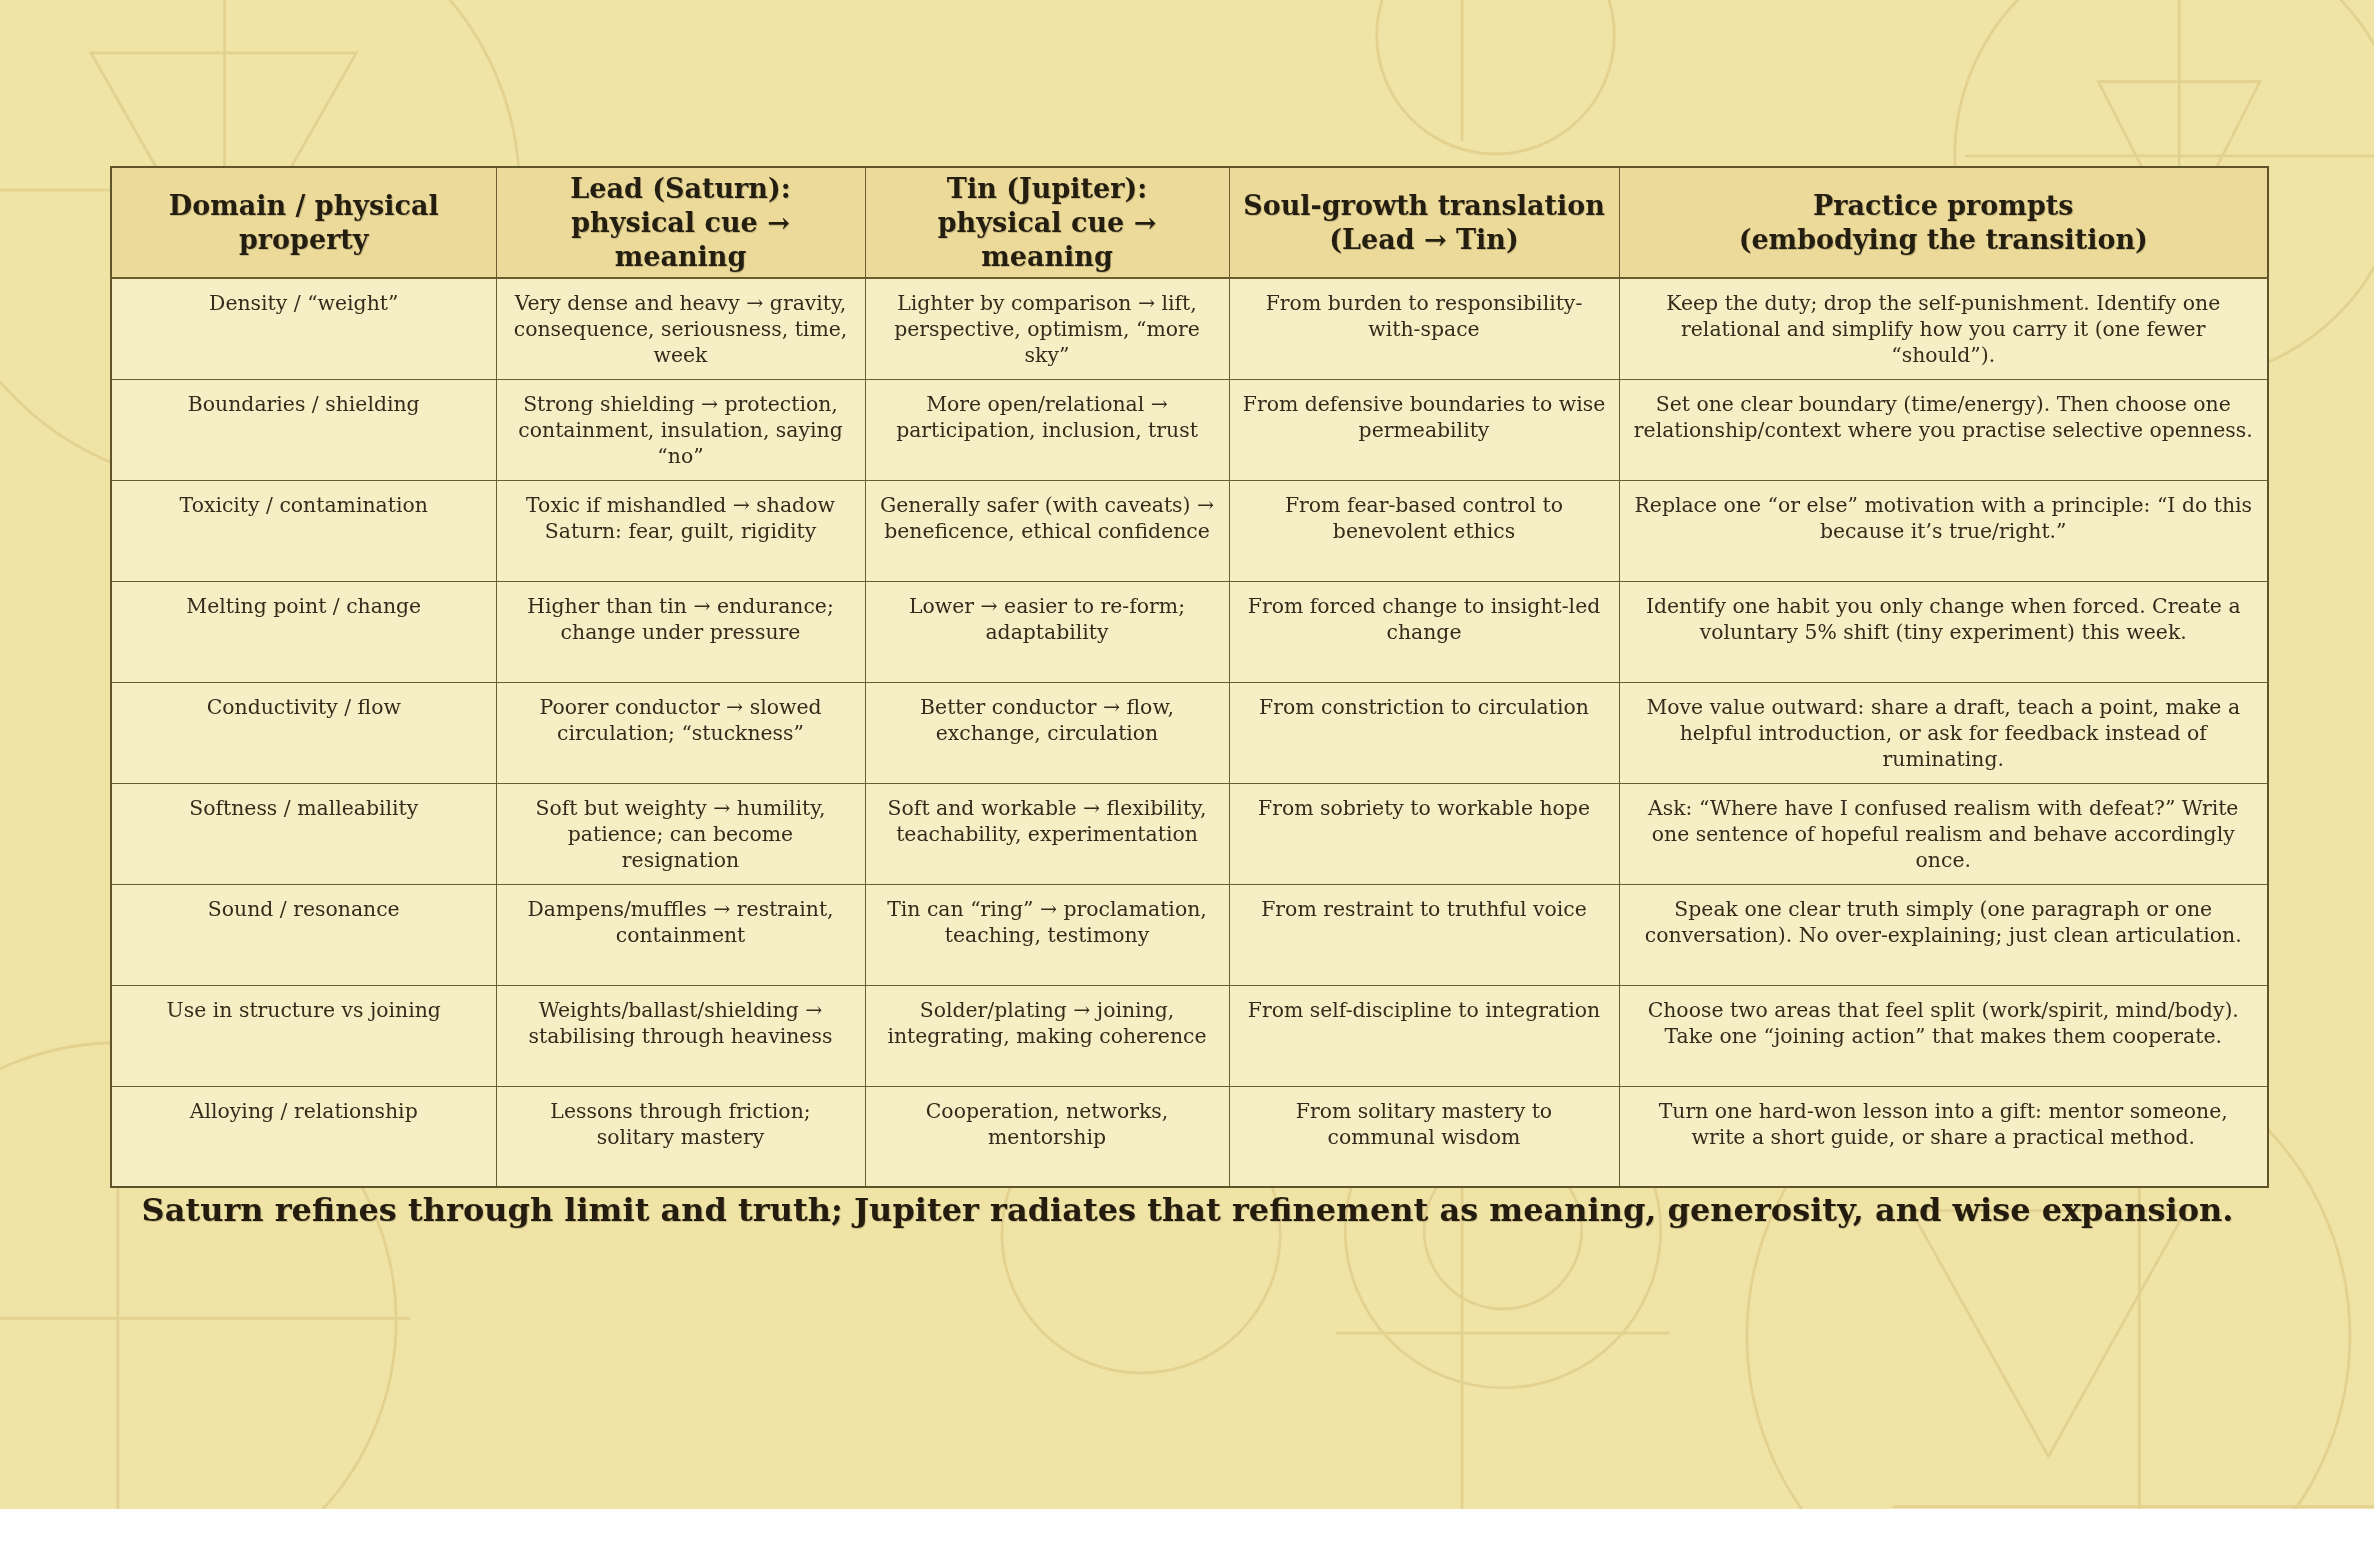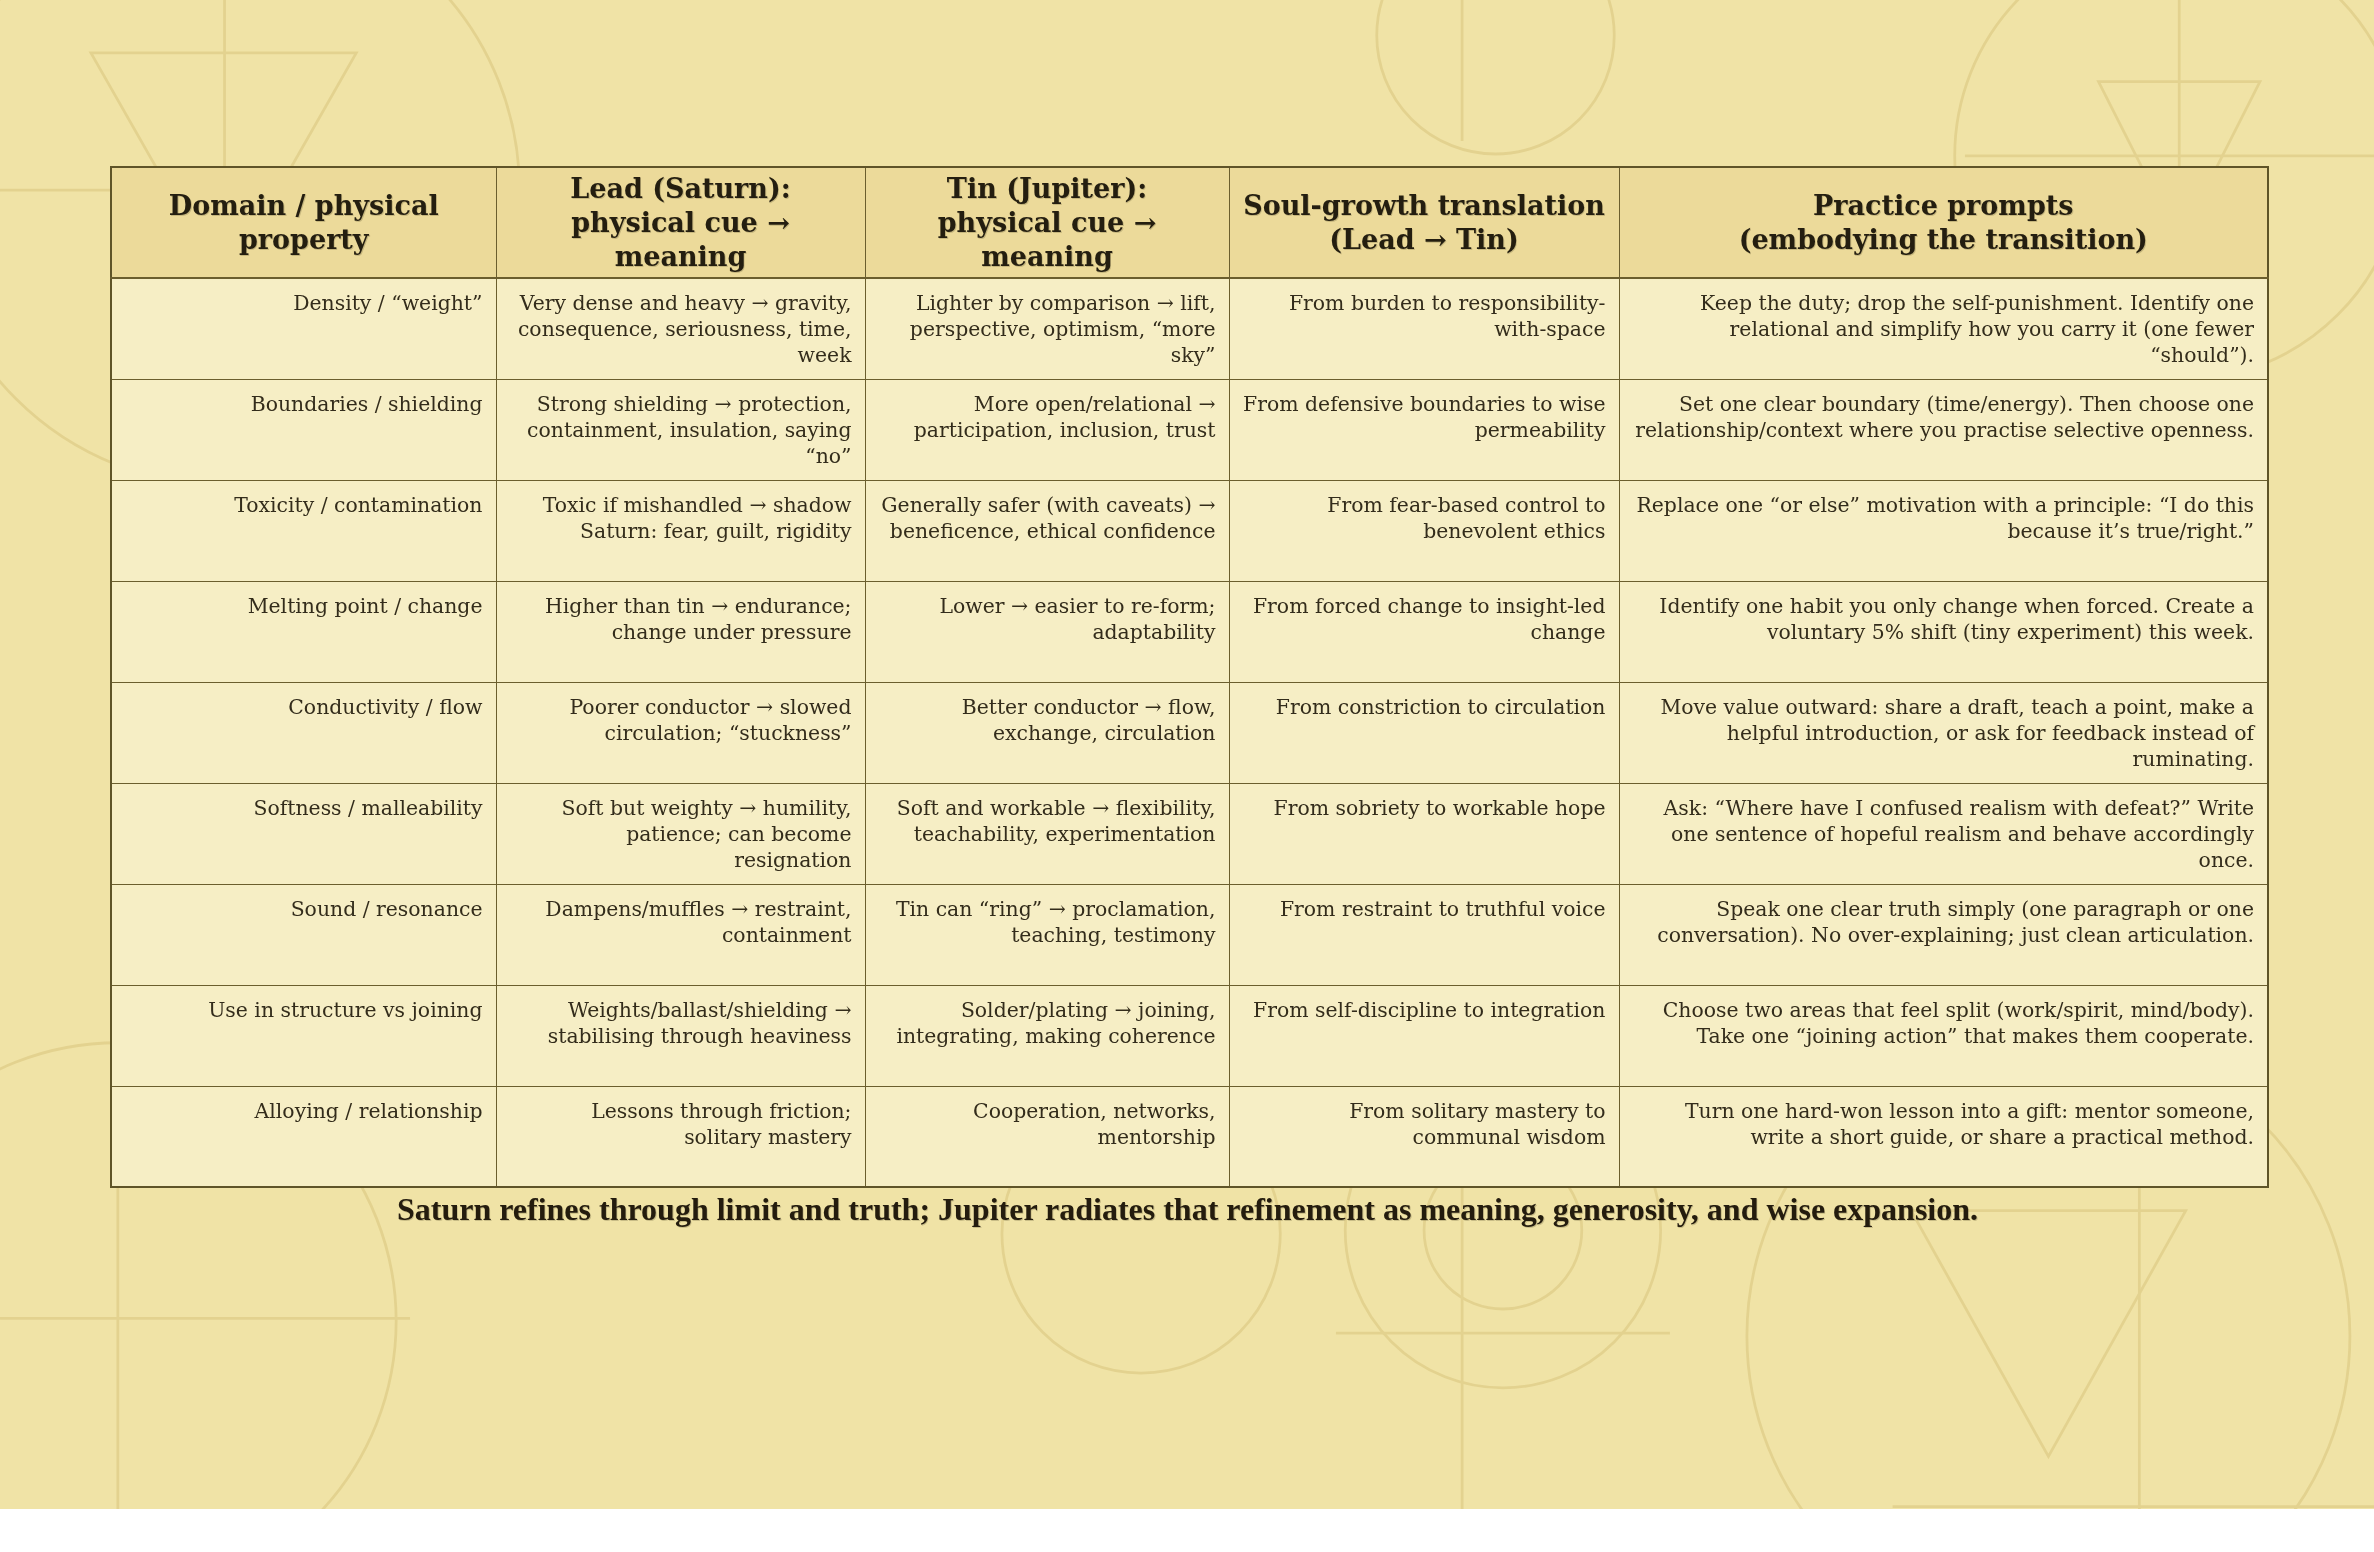--- a/index.html
+++ b/index.html
@@ -39,38 +39,37 @@
     font-weight: bold;
     color: #241e10;
     white-space: pre-line;
     padding: 3.7px 9.3px;
     text-shadow: 0.9px 0.9px 0 rgba(110,100,60,0.30);
   }
   table.matrix td {
     background: #f6eec5;
     border: 1.9px solid #6b5e2e;
     vertical-align: top;
-    text-align: right;
+    text-align: center;
     font-size: 20.4px;
     line-height: 26px;
     color: #332c1b;
     padding: 11px 13px 7.4px 13px;
   }
   table.matrix tr.body-row { height: 101px; }
   #caption {
     position: absolute;
     left: 0;
     top: 1191px;
     width: 2375px;
     text-align: center;
     font-size: 32px;
     font-weight: bold;
     color: #241c0e;
     text-shadow: 0.9px 0.9px 0 rgba(110,100,60,0.30);
-    font-family: Liberation Serif, serif;
   }
 </style>
 </head>
 <body>
 
 <div id="screen">
 
   <svg id="bg-decor" viewBox="0 0 2560 1674" xmlns="http://www.w3.org/2000/svg">
 
     <g>

